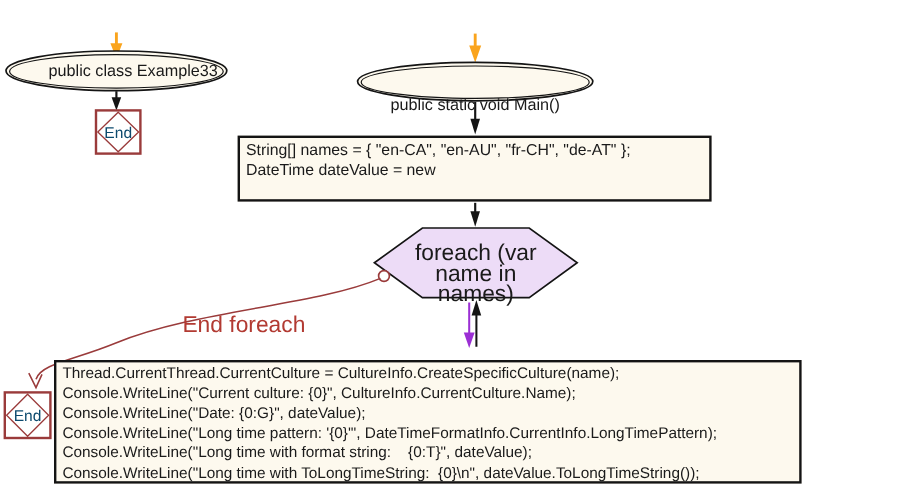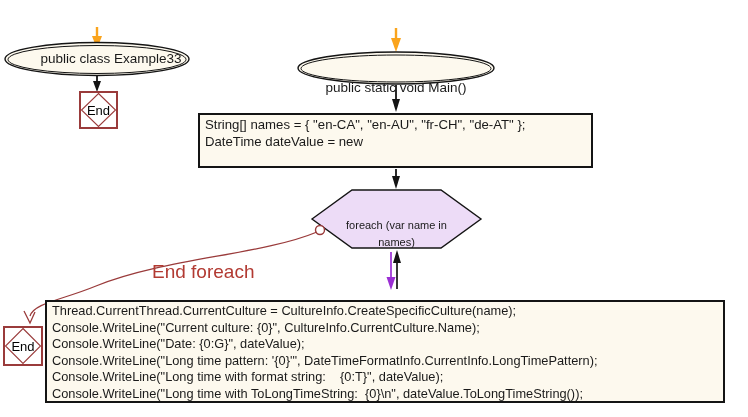--- a/index.html
+++ b/index.html
@@ -9,26 +9,26 @@
   }
   #wires{position:absolute;left:0;top:0;width:748px;height:417px;pointer-events:none;}
   .node-label{position:absolute;text-align:center;font-size:13.5px;line-height:16px;white-space:nowrap;}
   .code-block{
     position:absolute;background:var(--c-nodefill);border:2px solid #141414;
     box-sizing:border-box;padding:1px 5px;
   }
   .code-line{font-size:13.2px;line-height:17px;white-space:pre;}
   #loop-body-block .code-line{font-size:12.8px;line-height:16.6px;}
   .hex-label{
-    position:absolute;left:344px;top:217px;width:105px;text-align:center;
-    font-size:11px;line-height:17px;
+    position:absolute;left:344px;top:203px;width:105px;text-align:center;
+    font-size:19px;line-height:17px;
   }
   .end-label{
     position:absolute;display:flex;align-items:center;justify-content:center;
-    font-size:13px;color:#000000;
+    font-size:13px;color:#0c4a6e;
   }
   #end-class-label{left:80px;top:92px;width:37px;height:36px;}
   #end-main-label{left:4px;top:327px;width:38px;height:38px;}
   #end-foreach-label{
     position:absolute;left:152px;top:261px;width:120px;font-size:19px;
     color:var(--c-labelred);white-space:nowrap;
   }
 </style>
 </head>
 <body>
@@ -112,21 +112,21 @@
 
   <div class="code-block" id="init-code-block" style="left:198px;top:113px;width:395px;height:55px;">
     <div class="code-line">String[] names = { "en-CA", "en-AU", "fr-CH", "de-AT" };</div>
     <div class="code-line">DateTime dateValue = new</div>
   </div>
 
   <div class="hex-label">foreach (var name in names)</div>
 
   <div id="end-foreach-label">End foreach</div>
 
-  <div class="code-block" id="loop-body-block" style="left:45px;top:300px;width:680px;height:103px;">
+  <div class="code-block" id="loop-body-block" style="left:45px;top:300px;width:623px;height:103px;">
     <div class="code-line">Thread.CurrentThread.CurrentCulture = CultureInfo.CreateSpecificCulture(name);</div>
     <div class="code-line">Console.WriteLine("Current culture: {0}", CultureInfo.CurrentCulture.Name);</div>
     <div class="code-line">Console.WriteLine("Date: {0:G}", dateValue);</div>
     <div class="code-line">Console.WriteLine("Long time pattern: '{0}'", DateTimeFormatInfo.CurrentInfo.LongTimePattern);</div>
     <div class="code-line">Console.WriteLine("Long time with format string:    {0:T}", dateValue);</div>
     <div class="code-line">Console.WriteLine("Long time with ToLongTimeString:  {0}\n", dateValue.ToLongTimeString());</div>
   </div>
 
   <div id="end-main-label" class="end-label">End</div>
 

